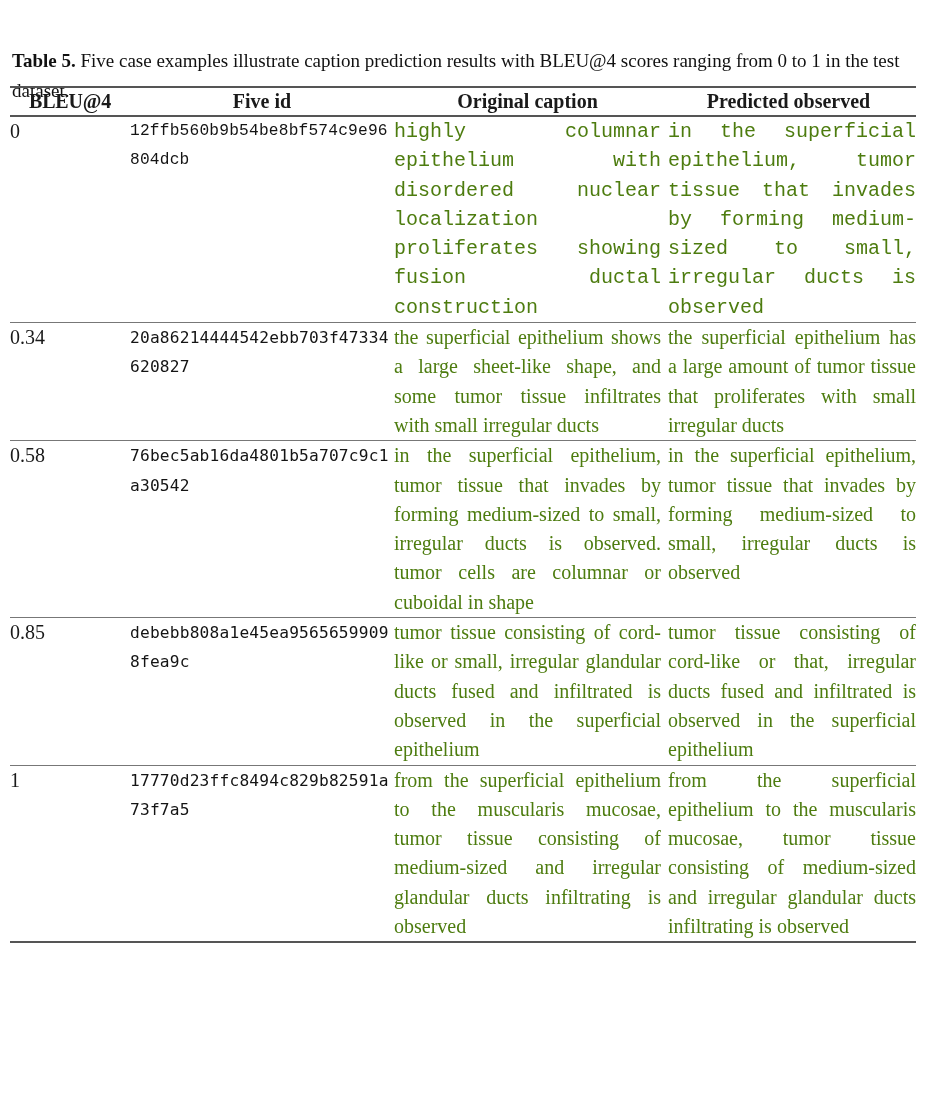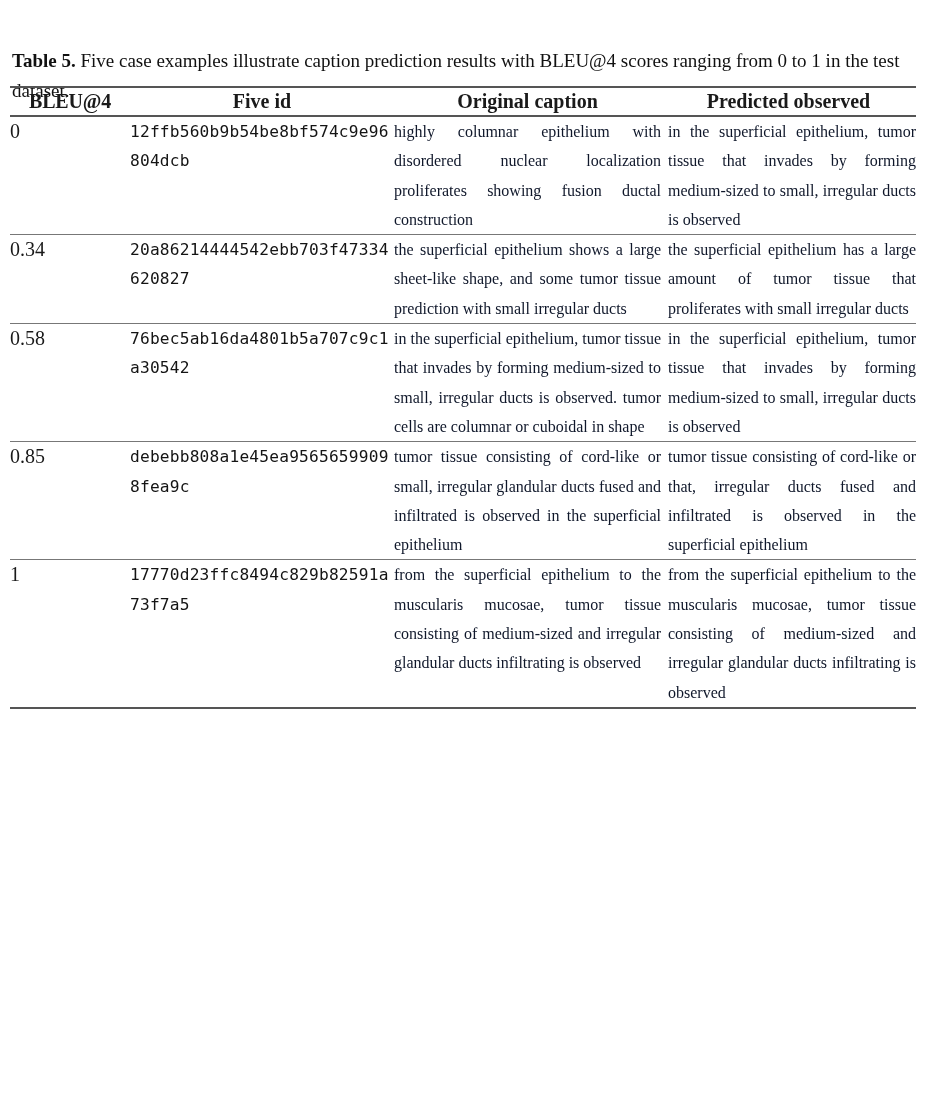--- a/index.html
+++ b/index.html
@@ -102,33 +102,33 @@
   .imgid {
     font-family: "DejaVu Sans Mono", "Liberation Mono", monospace;
     font-size: 16.2px;
     line-height: 29.3px;
     letter-spacing: 0.2px;
     padding: 5px 2px 6px 6px;
     word-break: break-all;
     color: #141414;
   }
   .captxt {
-    font-size: 16px;
+    font-size: 20px;
     line-height: 29.3px;
     text-align: justify;
     text-align-last: left;
     -webkit-hyphens: none;
     hyphens: none;
     padding: 5px 4px 7px 5px;
-    color: #0f172a;
+    color: #4d7c0f;
   }
   .captxt.pred { padding-left: 7px; }
 
   
-  .row-1 .cellbox { min-height: 172px; }
+  .row-1 .cellbox { min-height: 172px; font-family: Liberation Mono, monospace; }
   .row-2 .cellbox { min-height: 172px; margin-top: 48px; }
   .row-3 .cellbox { min-height: 230px; margin-left: 28px; }
   .row-4 .cellbox { min-height: 172px; }
   .row-5 .cellbox { min-height: 200px; }
   .cellbox { box-sizing: border-box; }
 </style>
 </head>
 <body>
 
 <div class="page">
@@ -168,21 +168,21 @@
         </tr>
         <tr class="rule-top">
           <td colspan="4">
               <hr class="hrule-thin">
             </td>
         </tr>
 
         <tr class="row-2">
           <td class="score">0.34</td>
           <td class="imgid vline cellbox">20a86214444542ebb703f47334620827</td>
-          <td class="captxt vline cellbox">the superficial epithelium shows a large sheet-like shape, and some tumor tissue prediction with small irregular ducts</td>
+          <td class="captxt vline cellbox">the superficial epithelium shows a large sheet-like shape, and some tumor tissue infiltrates with small irregular ducts</td>
           <td class="captxt pred vline cellbox">the superficial epithelium has a large amount of tumor tissue that proliferates with small irregular ducts</td>
         </tr>
         <tr class="rule-top">
           <td colspan="4">
               <hr class="hrule-thin">
             </td>
         </tr>
 
         <tr class="row-3">
           <td class="score">0.58</td>

